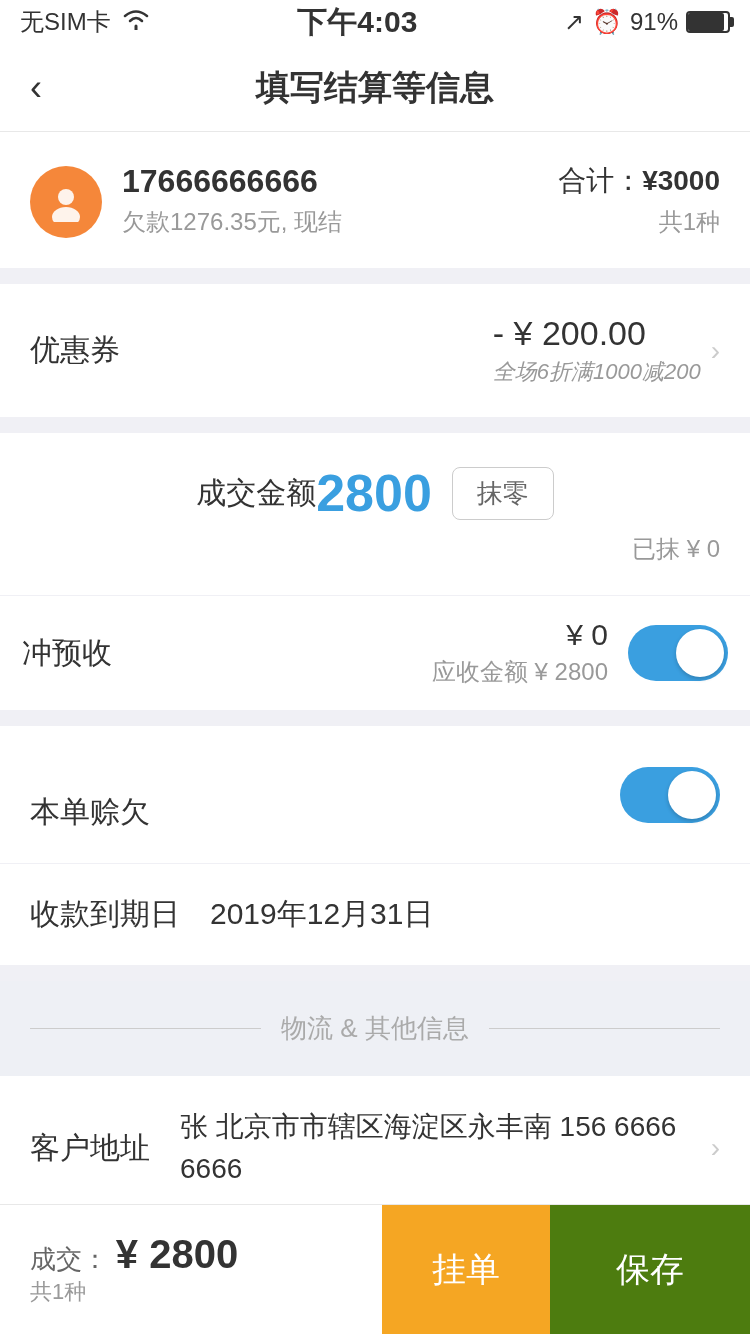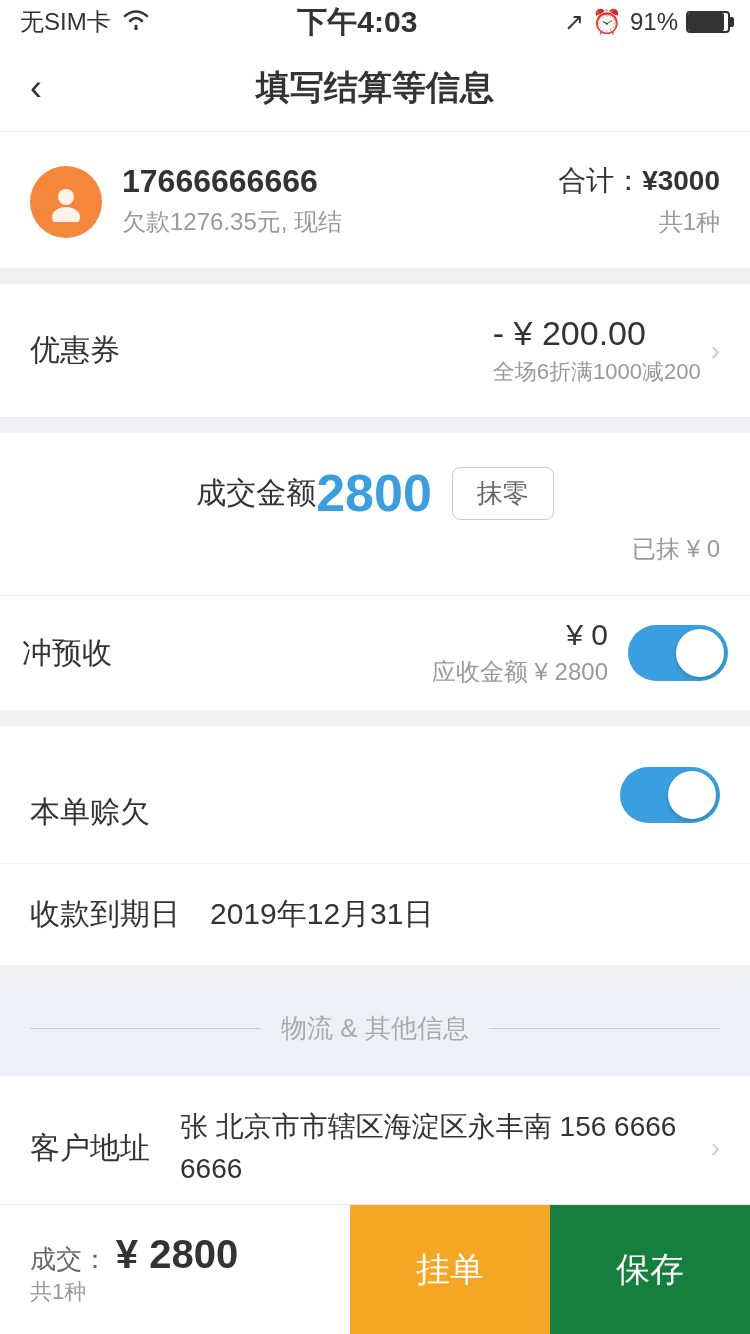--- a/index.html
+++ b/index.html
@@ -161,20 +161,21 @@
     .coupon-discount {
       font-size: 34px;
       color: #333;
       font-weight: 500;
     }
     .coupon-detail {
       font-size: 22px;
       color: #999;
       margin-top: 4px;
       text-align: right;
+      font-style: italic;
     }
     .chevron-right {
       color: #ccc;
       font-size: 28px;
     }
 
     
     .amount-section {
       background: #fff;
       padding: 30px;
@@ -368,33 +369,33 @@
     .bottom-amount {
       font-size: 40px;
       font-weight: 700;
       color: #333;
     }
     .bottom-count {
       font-size: 22px;
       color: #999;
     }
     .bottom-btn-hold {
-      width: 200px;
+      width: 168px;
       background: #f5a623;
       display: flex;
       align-items: center;
       justify-content: center;
       font-size: 34px;
       color: #fff;
       font-weight: 500;
       cursor: pointer;
     }
     .bottom-btn-save {
       width: 200px;
-      background: #15803d;
+      background: #4d7c0f;
       display: flex;
       align-items: center;
       justify-content: center;
       font-size: 34px;
       color: #fff;
       font-weight: 500;
       cursor: pointer;
     }
 
     .grey-area {

